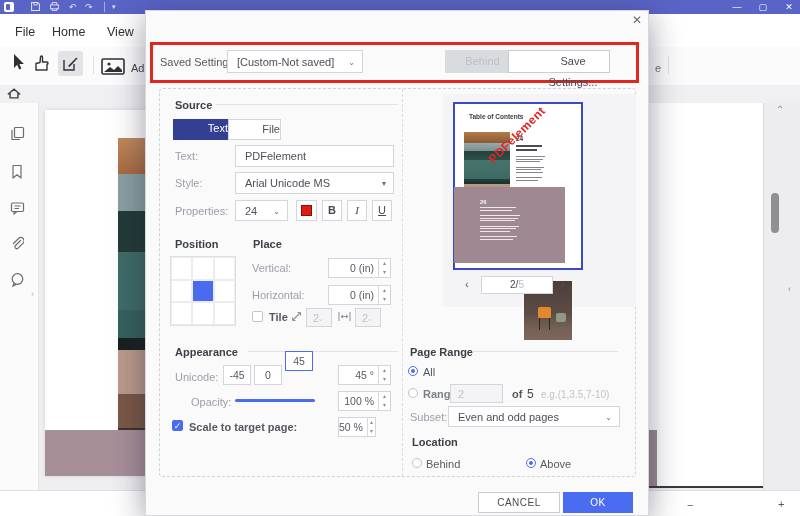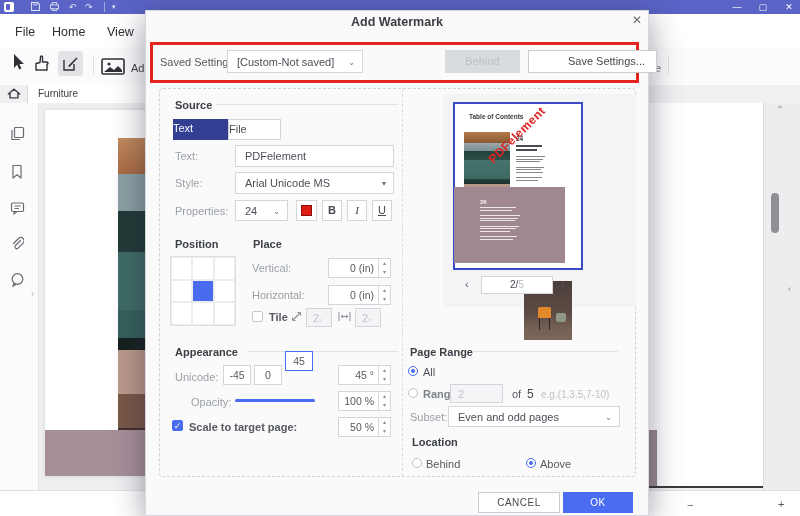--- a/index.html
+++ b/index.html
@@ -46,21 +46,21 @@
   .hdr{position:absolute;font-size:11px;font-weight:700;color:#3b3f46;}
   .hline{position:absolute;height:1px;background:#e3e3e6;}
   .field{position:absolute;background:#fff;border:1px solid #d2d5da;box-sizing:border-box;font-size:11px;color:#4a4f57;}
   .field .txt{position:absolute;left:9px;top:50%;transform:translateY(-50%);white-space:nowrap;}
   .caret{position:absolute;right:7px;top:50%;transform:translateY(-50%);font-size:8px;color:#6a6f77;}
   .btn{position:absolute;box-sizing:border-box;text-align:center;font-size:11px;}
   .btn-plain{background:#fff;border:1px solid #c9cdd2;color:#45494f;}
   .btn-disabled{background:#d9dcdf;border:1px solid #d9dcdf;color:#babfc6;}
   .dashedbox{position:absolute;left:159px;top:88px;width:477px;height:389px;border:1px dashed #d2d2d6;border-radius:4px;box-sizing:border-box;}
   .dashv{position:absolute;left:402px;top:89px;width:0;height:387px;border-left:1px dashed #dcdce0;}
-  .srctab{position:absolute;box-sizing:border-box;font-size:11px;text-align:left;line-height:19px;}
+  .srctab{position:absolute;box-sizing:border-box;font-size:11px;text-align:right;line-height:19px;}
   .spinbox{position:absolute;background:#fff;border:1px solid #d2d5da;box-sizing:border-box;display:flex;align-items:stretch;}
   .spinbox .val{flex:1;font-size:10.5px;color:#55595f;text-align:right;padding-right:4px;line-height:18px;white-space:nowrap;}
   .spincol{width:11px;border-left:1px solid #d6d9de;display:flex;flex-direction:column;}
   .spincol span{flex:1;font-size:6px;line-height:8px;color:#8a8f98;text-align:center;}
   .grid{position:absolute;left:170px;top:256px;width:66px;height:70px;border:1px solid #dfdfe3;background:#fff;
         display:grid;grid-template-columns:1fr 1fr 1fr;grid-template-rows:1fr 1fr 1fr;box-sizing:border-box;}
   .grid div{border:0.5px solid #ececf0;}
   .grid .sel{background:#4a6bee;}
   .cb{position:absolute;width:11px;height:11px;border:1px solid #c3c7cd;background:#fff;border-radius:2px;box-sizing:border-box;}
   .cb-on{background:#4a6cf0;border-color:#4a6cf0;color:#fff;font-size:9px;line-height:10px;text-align:center;}
@@ -161,23 +161,20 @@
     <span class="abs" style="left:655px;top:15px;font-size:11px;color:#6f6f77;">e</span>
     <span class="vsep" style="left:668px;top:9px;height:18px;"></span>
   </div>
 
   <div class="tabbar">
     <span class="abs" style="left:7px;top:2px;">
       <svg width="14" height="13" viewBox="0 0 16 14">
           <path d="M1.5 7.5L8 2l6.5 5.5M3.5 6.8V12h9V6.8" fill="none" stroke="#3f3f46" stroke-width="1.6" stroke-linecap="round"></path>
         </svg>
     </span>
-    <div class="tab-active">
-      <span class="tab-label">Furniture</span>
-    </div>
   </div>
 
   <div class="sidebar">
     <span class="side-ico" style="top:23px;">
       <svg width="15" height="15" viewBox="0 0 15 15">
           <rect x="4.5" y="1.5" width="9" height="10" rx="1" fill="none" stroke="#6b6b73" stroke-width="1.2"></rect>
           <path d="M2 4v9.5h8" fill="none" stroke="#6b6b73" stroke-width="1.2"></path>
         </svg>
     </span>
     <span class="side-ico" style="top:61px;">
@@ -228,31 +225,30 @@
   <span class="abs" style="left:776px;top:104px;font-size:10px;color:#909095;">⌃</span>
 
   <div class="statusbar">
 
     <span class="abs" style="left:687px;top:8px;font-size:11px;color:#55595f;">−</span>
 
     <span class="abs" style="left:778px;top:7px;font-size:11px;color:#55595f;">+</span>
   </div>
 
   <div class="dialog"></div>
-  <div class="dlg-title">Add Watermark</div>
   <span class="dlg-close">✕</span>
 
   <div class="redbox"></div>
   <span class="lbl-mid" style="left:160px;top:56px;">Saved Settings:</span>
   <div class="field" style="left:227px;top:50px;width:136px;height:23px;">
     <span class="txt">[Custom-Not saved]</span>
     <span class="caret">⌄</span>
   </div>
   <div class="btn btn-disabled" style="left:445px;top:50px;width:75px;height:23px;line-height:21px;">Behind</div>
-  <div class="btn btn-plain" style="left:528px;top:50px;width:129px;height:23px;line-height:21px;padding-left:28px;">Save Settings...</div>
+  <div class="btn btn-plain" style="left:508px;top:50px;width:102px;height:23px;line-height:21px;padding-left:28px;">Save Settings...</div>
 
   <div class="dashedbox"></div>
   <div class="dashv"></div>
 
   <span class="hdr" style="left:175px;top:99px;">Source</span>
   <span class="hline" style="left:216px;top:104px;width:182px;"></span>
   <div class="srctab" style="left:173px;top:119px;width:55px;height:21px;background:#323f92;color:#fff;">Text</div>
   <div class="srctab" style="left:228px;top:119px;width:53px;height:21px;background:#fff;border:1px solid #d2d5da;color:#4a4f57;">File</div>
 
   <span class="lbl" style="left:175px;top:150px;">Text:</span>
@@ -345,21 +341,21 @@
   <span class="opline"></span>
   <div class="spinbox" style="left:338px;top:391px;width:53px;height:20px;">
     <span class="val">100 %</span>
     <span class="spincol">
         <span>▴</span>
         <span>▾</span>
       </span>
   </div>
   <span class="cb cb-on" style="left:172px;top:420px;">✓</span>
   <span class="lbl-mid" style="left:189px;top:421px;font-weight:700;">Scale to target page:</span>
-  <div class="spinbox" style="left:338px;top:417px;width:53px;height:20px;">
+  <div class="spinbox" style="left:338px;top:417px;width:38px;height:20px;">
     <span class="val">50 %</span>
     <span class="spincol">
         <span>▴</span>
         <span>▾</span>
       </span>
   </div>
 
   <div class="pvpanel"></div>
   <div class="pvpage">
     <span class="pv-title">Table of Contents</span>
@@ -414,21 +410,21 @@
 
   <span class="hdr" style="left:410px;top:346px;">Page Range</span>
   <span class="hline" style="left:472px;top:351px;width:146px;"></span>
   <span class="radio radio-sel" style="left:408px;top:366px;"></span>
   <span class="lbl-mid" style="left:423px;top:366px;">All</span>
   <span class="radio" style="left:408px;top:388px;"></span>
   <span class="lbl-mid" style="left:423px;top:388px;font-weight:700;color:#7c8088;">Range:</span>
   <div class="field dis" style="left:450px;top:384px;width:53px;height:19px;">
     <span class="txt" style="left:7px;">2</span>
   </div>
-  <span class="lbl-mid" style="left:512px;top:388px;font-weight:400;">of</span>
+  <span class="lbl-mid" style="left:512px;top:388px;font-weight:700;">of</span>
   <span class="abs" style="left:527px;top:387px;font-size:12px;color:#45494f;">5</span>
   <span class="abs" style="left:541px;top:389px;font-size:10px;color:#c0c3c9;">e.g.(1,3.5,7-10)</span>
   <span class="lbl" style="left:410px;top:411px;">Subset:</span>
   <div class="field" style="left:448px;top:406px;width:172px;height:21px;">
     <span class="txt">Even and odd pages</span>
     <span class="caret">⌄</span>
   </div>
 
   <span class="hdr" style="left:412px;top:436px;">Location</span>
   <span class="radio" style="left:412px;top:458px;"></span>

